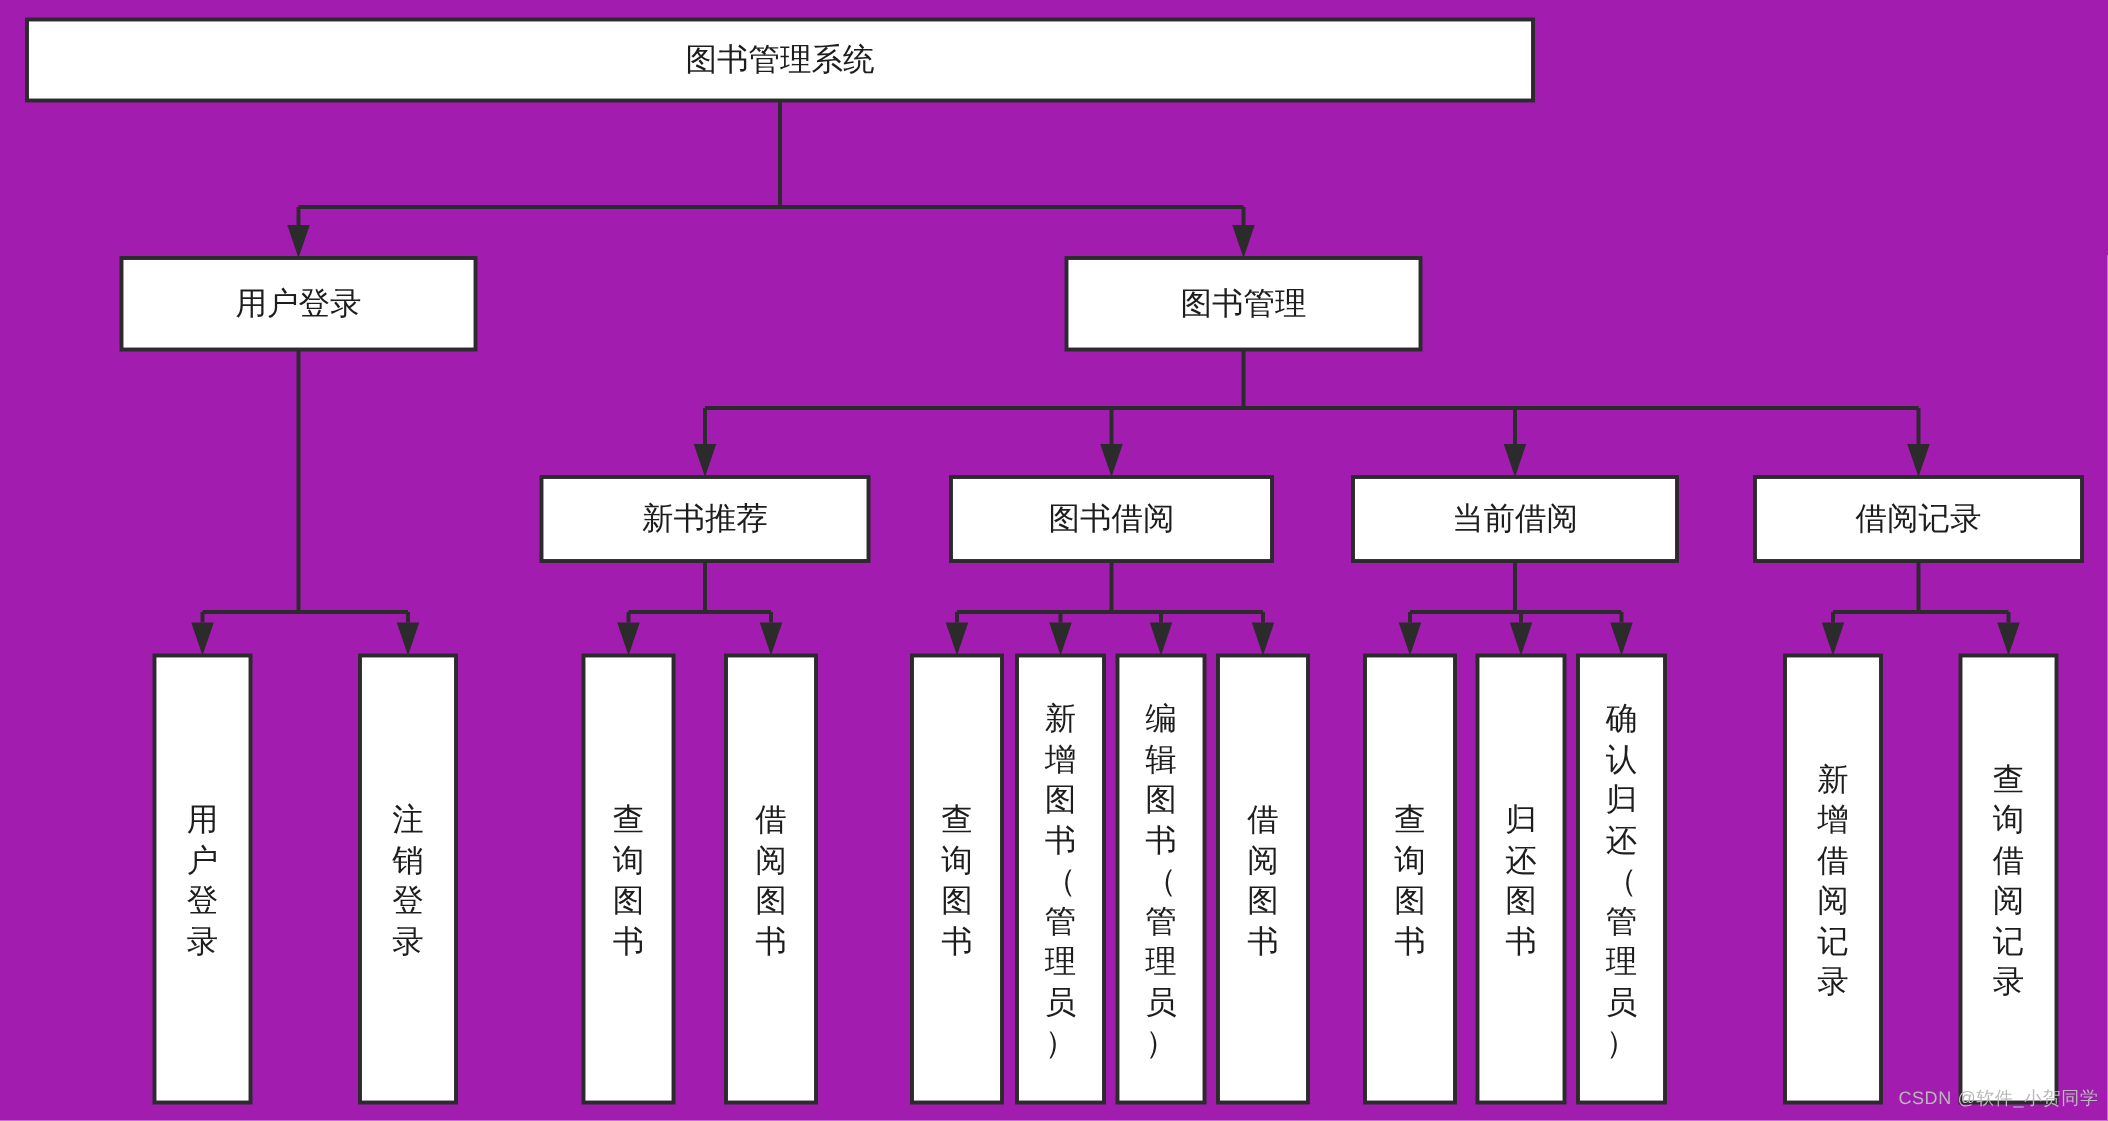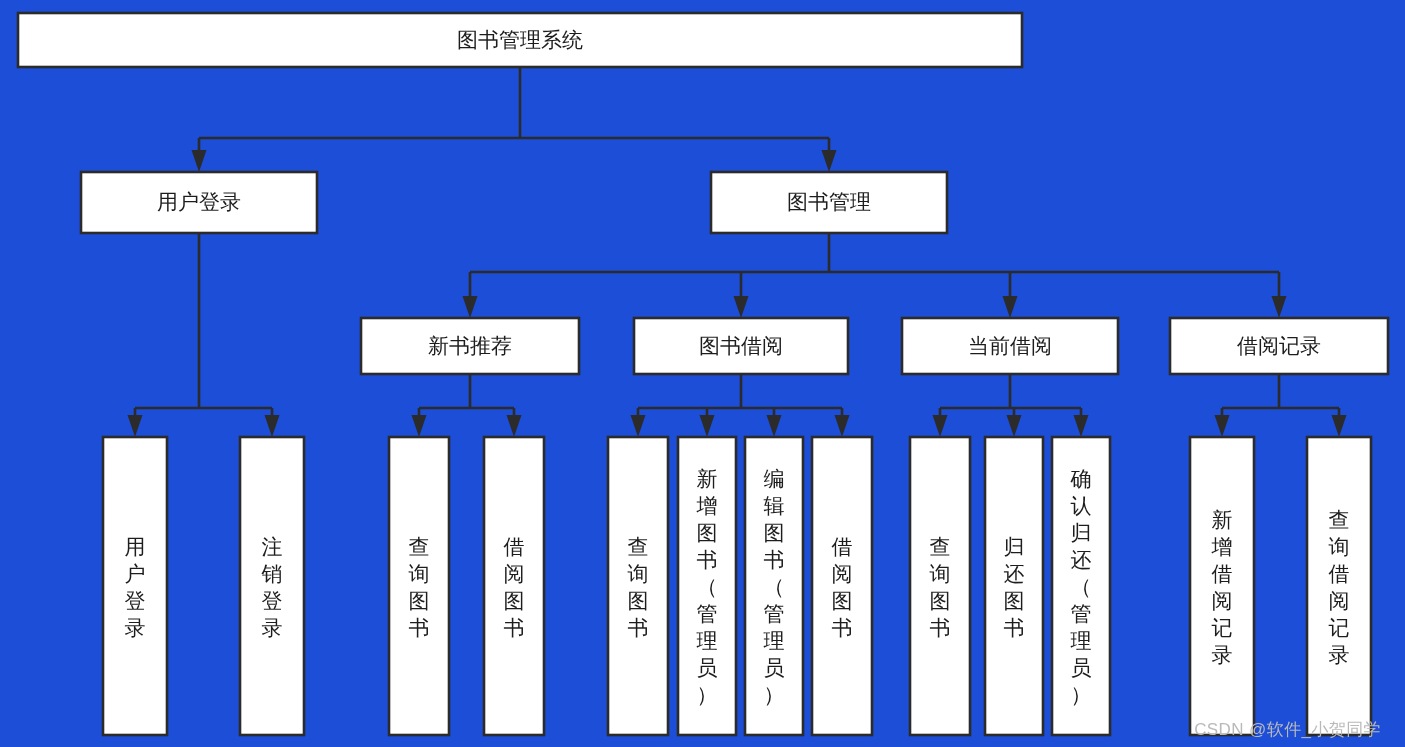--- a/index.html
+++ b/index.html
@@ -10,21 +10,21 @@
   body {
     width: 1405px;
     height: 747px;
     font-family: "Liberation Sans", "DejaVu Sans", sans-serif;
     overflow: hidden;
   }
   #diagram-root {
     position: relative;
     width: 1405px;
     height: 747px;
-    background: #1d4ed8;
+    background: #a21caf;
   }
   svg.flow {
     position: absolute;
     top: 0;
     left: 0;
     width: 1405px;
     height: 747px;
     display: block;
   }
   .node-rect {
@@ -51,24 +51,24 @@
     white-space: pre;
   }
   .node-label-v {
     font-family: "Liberation Sans", "DejaVu Sans", sans-serif;
     font-size: 21px;
     fill: #1d1d1d;
     white-space: pre;
   }
   .watermark {
     position: absolute;
-    right: 24px;
+    right: 6px;
     bottom: 6px;
     font-family: "Liberation Sans", "DejaVu Sans", sans-serif;
-    font-size: 17px;
+    font-size: 12px;
     color: #b9b9b9;
     letter-spacing: 0.4px;
     user-select: none;
     pointer-events: none;
   }
 </style>
 </head>
 <body>
 
 <div id="diagram-root">

